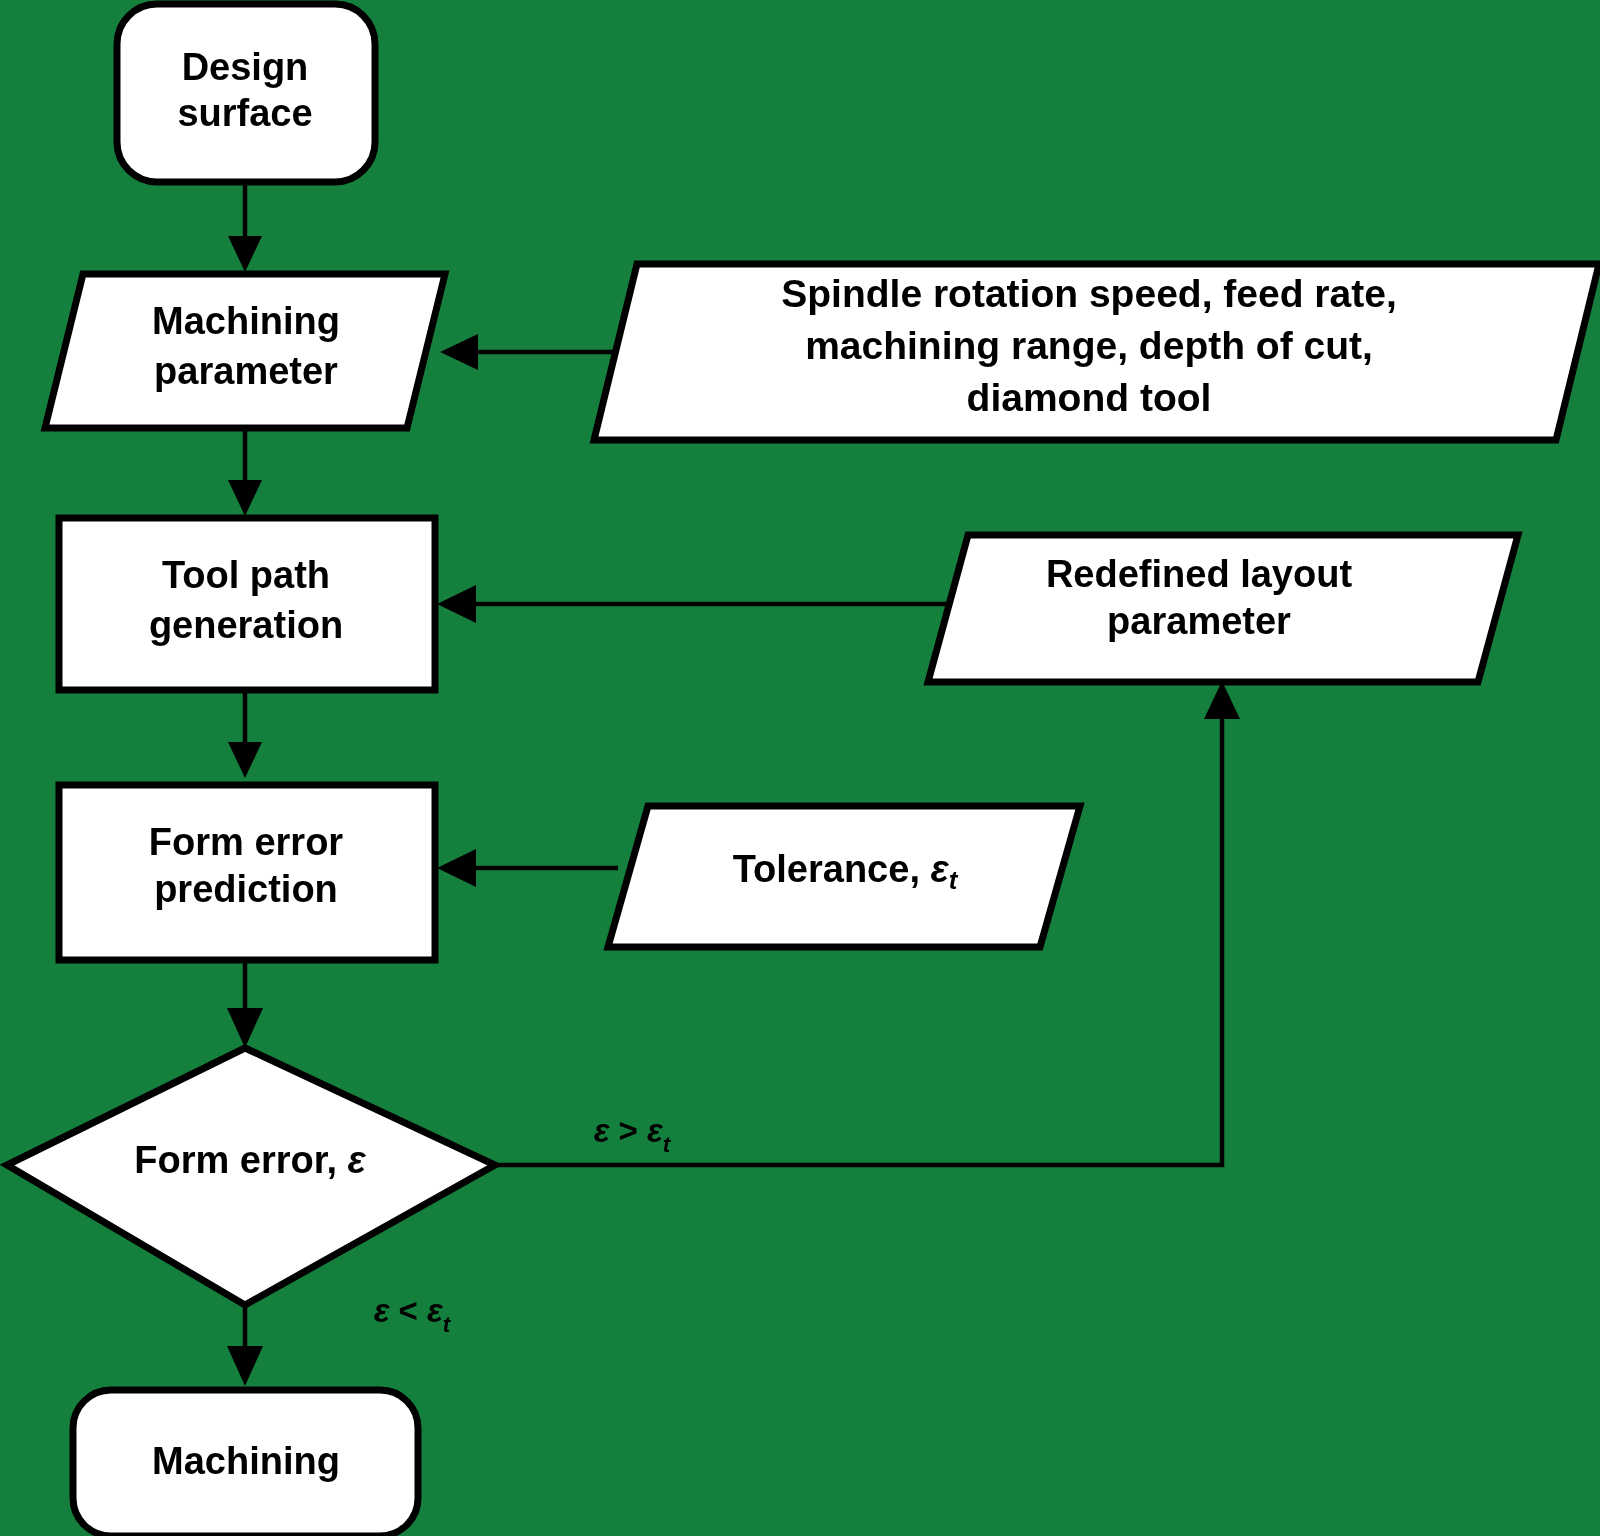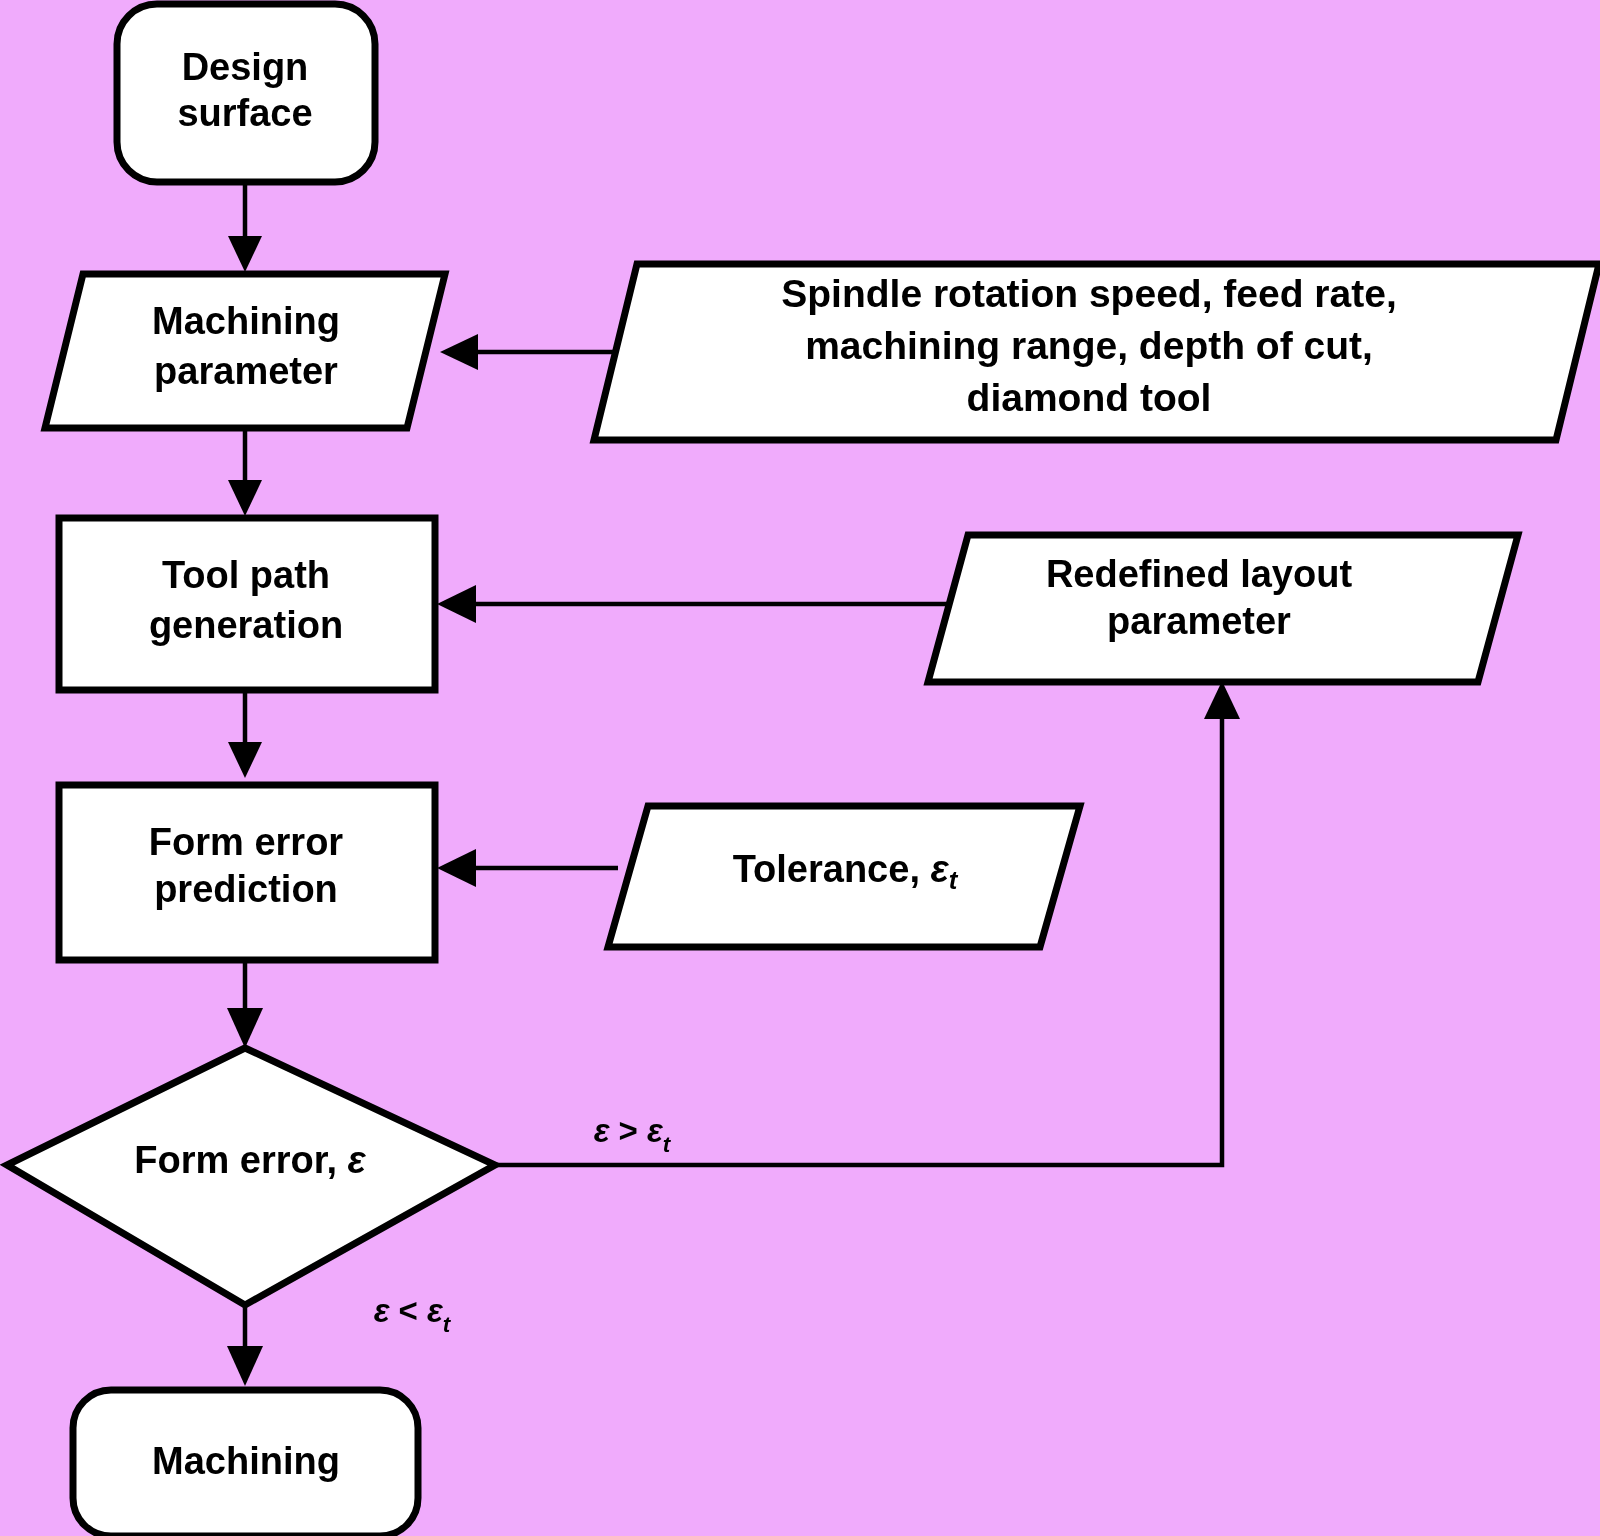--- a/index.html
+++ b/index.html
@@ -4,21 +4,21 @@
 <style>
   html, body {
     margin: 0;
     padding: 0;
     background: #ffffff;
   }
   #canvas {
     position: relative;
     width: 1600px;
     height: 1536px;
-    background: #f0abfc;
+    background: #15803d;
     overflow: hidden;
     font-family: "Liberation Sans", sans-serif;
   }
   svg#flow {
     position: absolute;
     top: 0;
     left: 0;
     width: 1600px;
     height: 1536px;
   }

